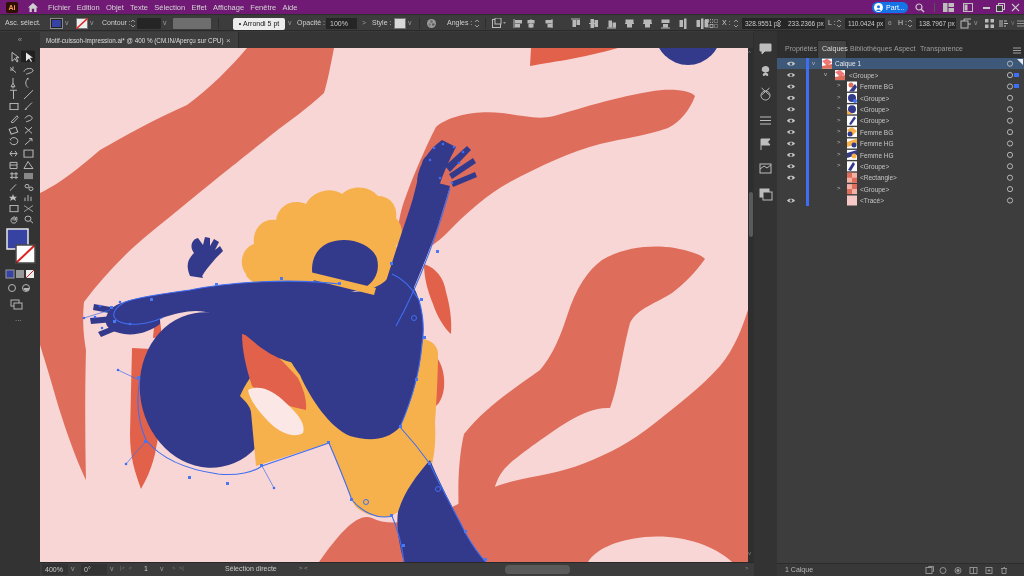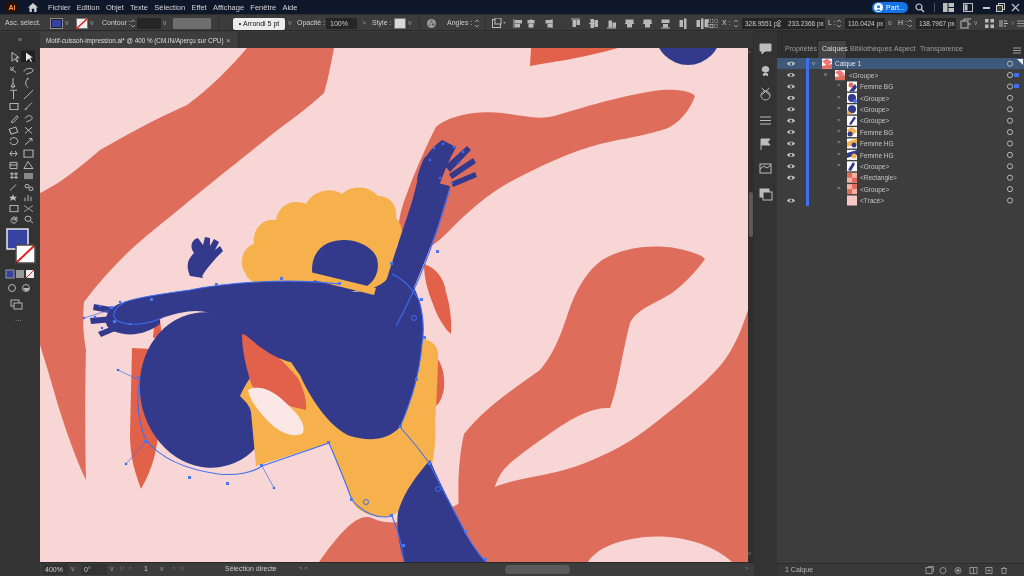--- a/index.html
+++ b/index.html
@@ -4,21 +4,21 @@
 *{margin:0;padding:0;box-sizing:border-box}
 html,body{width:1024px;height:576px;overflow:hidden;background:#3a3a3a;font-family:"Liberation Sans",sans-serif}
 .abs{position:absolute}
 #stage{position:relative;width:1024px;height:576px}
 .txt{color:#cfcfcf;font-size:8px;white-space:nowrap}
 .dim{color:#9a9a9a}
 </style></head>
 <body>
 <div id="stage">
 
-<div class="abs" style="left:0;top:0;width:1024px;height:15px;background:#0f172a;border-bottom:1px solid #2e2e2e">
+<div class="abs" style="left:0;top:0;width:1024px;height:15px;background:#701a75;border-bottom:1px solid #2e2e2e">
   <div class="abs" style="left:6px;top:2px;width:12px;height:11px;background:#2f1102;border-radius:2px;color:#ff9a5e;font-size:7px;font-weight:bold;text-align:center;line-height:11px">Ai</div>
   <svg class="abs" style="left:27px;top:2px" width="12" height="11" viewBox="0 0 12 11">
         <path d="M6 1 L11 5.5 H9.5 V10 H7.2 V6.8 H4.8 V10 H2.5 V5.5 H1 Z" fill="#cfcfcf"></path>
       </svg>
   <div class="abs txt" style="left:48px;top:3px;letter-spacing:0;color:#d4d4d4;font-size:7.5px">Fichier&nbsp;&nbsp;&nbsp;Edition&nbsp;&nbsp;&nbsp;Objet&nbsp;&nbsp;&nbsp;Texte&nbsp;&nbsp;&nbsp;Sélection&nbsp;&nbsp;&nbsp;Effet&nbsp;&nbsp;&nbsp;Affichage&nbsp;&nbsp;&nbsp;Fenêtre&nbsp;&nbsp;&nbsp;Aide</div>
   <div class="abs" style="left:872px;top:2px;width:36px;height:11px;background:#1473e6;border-radius:6px"></div>
   <div class="abs" style="left:874px;top:3px;width:9px;height:9px;background:#fff;border-radius:50%"></div>
   <svg class="abs" style="left:876px;top:5px" width="5" height="6" viewBox="0 0 5 6">
         <circle cx="2.5" cy="1.8" r="1.5" fill="#1473e6"></circle>
         <path d="M0.3 6 C0.3 4 4.7 4 4.7 6 Z" fill="#1473e6"></path>

